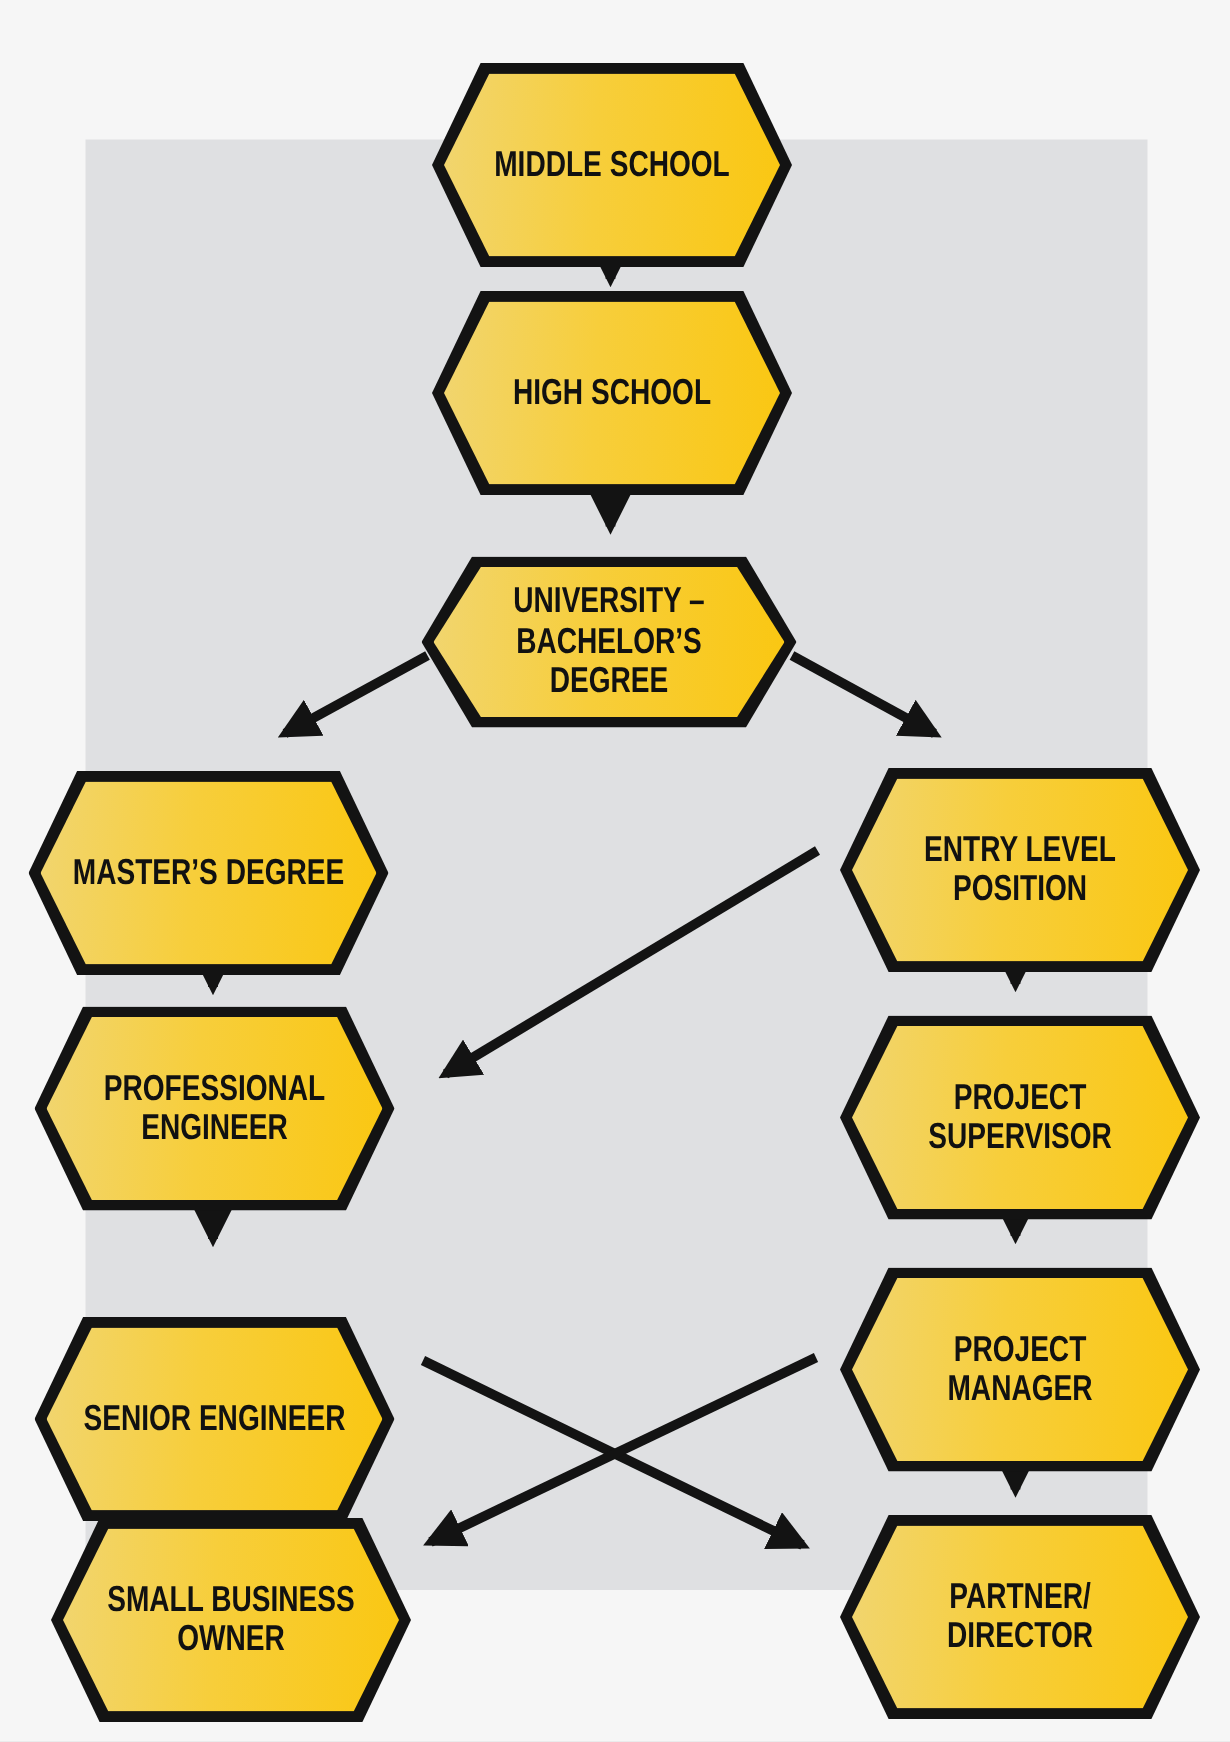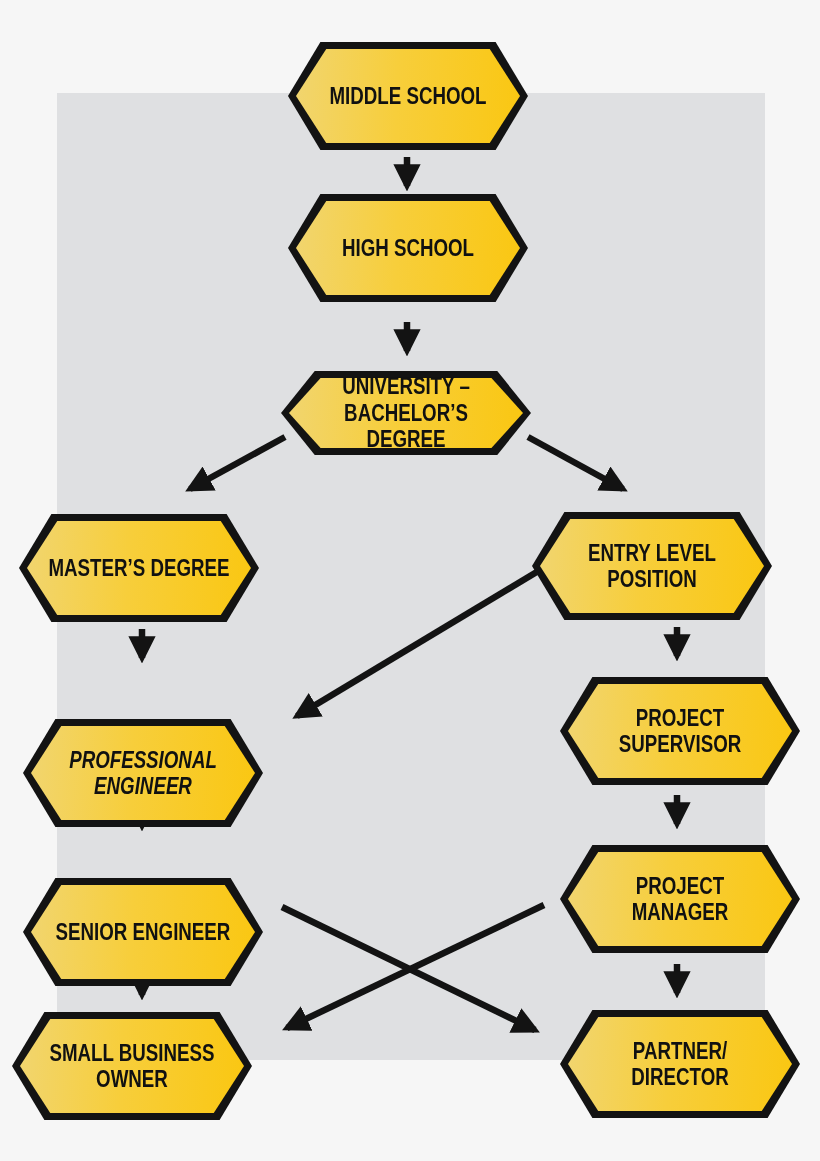--- a/index.html
+++ b/index.html
@@ -6,48 +6,48 @@
   body{
     width:820px;height:1161px;position:relative;overflow:hidden;
     background:#f6f6f6;
     font-family:"Liberation Sans","DejaVu Sans",sans-serif;
   }
   .backdrop{
     position:absolute;left:57px;top:93px;width:708px;height:967px;
     background:#dfe0e2;
   }
   .arrows{position:absolute;left:0;top:0;width:820px;height:1161px;}
-  .hex{position:absolute;width:240px;height:108px;}
+  .hex{position:absolute;width:240px;height:136px;}
   .hex-body{
     position:absolute;inset:0;background:#131313;
     clip-path:polygon(0 50%,13.5% 0,86.5% 0,100% 50%,86.5% 100%,13.5% 100%);
     filter:drop-shadow(7px 8px 0 #131313);
   }
   .hex-fill{
     position:absolute;inset:7px 8px;
     background:linear-gradient(93deg,#F1D56F 0%,#F7CE3B 45%,#FAC712 100%);
     clip-path:polygon(0 50%,13.5% 0,86.5% 0,100% 50%,86.5% 100%,13.5% 100%);
   }
   .hex-label{
     position:absolute;inset:0;display:flex;align-items:center;justify-content:center;
     text-align:center;font-weight:700;font-size:24px;line-height:1.1;
     color:#111;white-space:pre-line;transform:scaleX(0.78);
     letter-spacing:0px;
   }
   
   #n-middle-school{left:288px;top:42px;}
   #n-high-school{left:288px;top:194px;}
-  #n-university{left:281px;top:371px;width:250px;height:84px;}
+  #n-university{left:281px;top:371px;width:250px;height:114px;}
   #n-masters{left:19px;top:514px;}
-  #n-entry{left:532px;top:512px;}
-  #n-professional{left:23px;top:719px;font-style:italic;}
+  #n-entry{left:560px;top:512px;}
+  #n-professional{left:23px;top:671px;}
   #n-supervisor{left:560px;top:677px;}
   #n-senior{left:23px;top:878px;}
   #n-manager{left:560px;top:845px;}
-  #n-small-business{left:12px;top:1012px;}
+  #n-small-business{left:34px;top:1012px;}
   #n-partner{left:560px;top:1010px;}
 </style>
 </head>
 <body>
 
 <div class="backdrop"></div>
 
 <svg class="arrows" viewBox="0 0 820 1161" xmlns="http://www.w3.org/2000/svg">
   <defs>
     <marker id="ah" viewBox="0 0 10 10" refX="8" refY="5" markerWidth="4.2" markerHeight="4.2" orient="auto-start-reverse">

